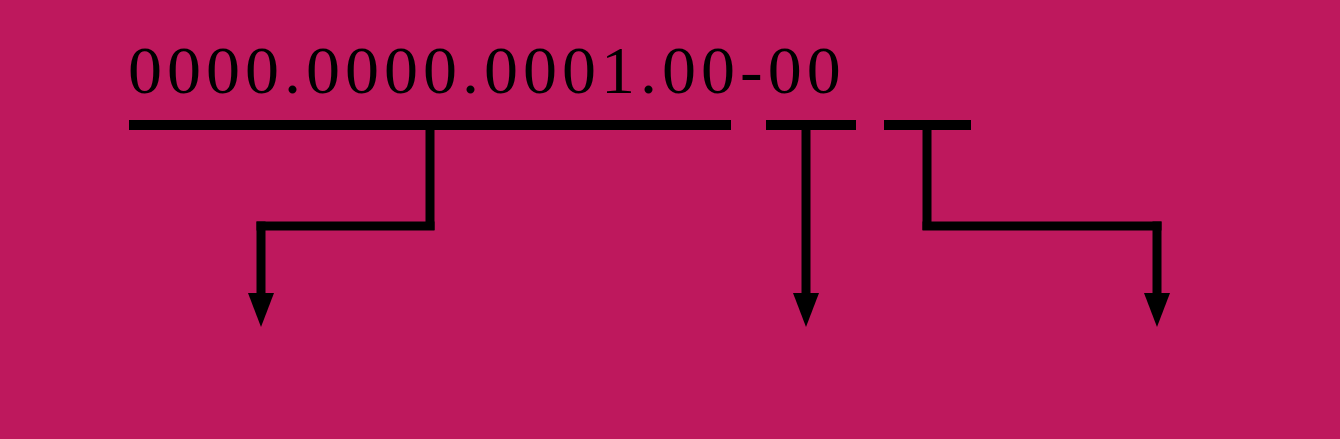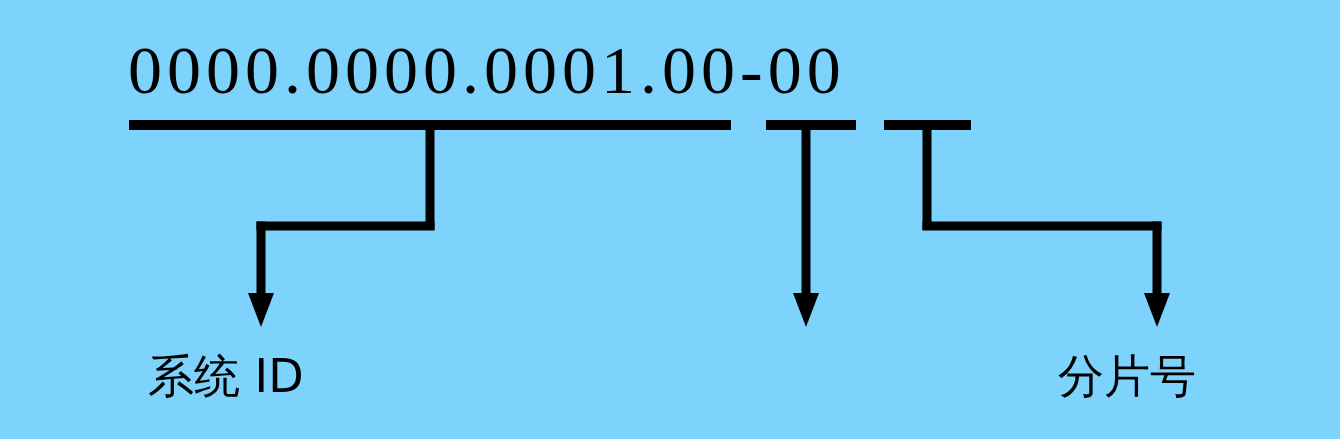--- a/index.html
+++ b/index.html
@@ -11,21 +11,21 @@
     width: 1340px;
     height: 439px;
     font-family: "Liberation Serif", "DejaVu Serif", serif;
     color: #000000;
     overflow: hidden;
   }
   #diagram-root {
     position: relative;
     width: 1340px;
     height: 439px;
-    background: #7dd3fc;
+    background: #be185d;
   }
   #diagram-svg {
     position: absolute;
     top: 0;
     left: 0;
     width: 1340px;
     height: 439px;
     display: block;
   }
   .id-string {
@@ -80,18 +80,16 @@
 
     <g>
       <rect x="922.5" y="128" width="9" height="102" fill="#000000"></rect>
       <rect x="922.5" y="221.5" width="239" height="9" fill="#000000"></rect>
       <rect x="1152.5" y="221.5" width="9" height="72" fill="#000000"></rect>
       <polygon points="1144,293 1170,293 1157,327" fill="#000000"></polygon>
     </g>
 
   </svg>
 
-  <div class="field-label label-system-id">系统 ID</div>
 
 
-  <div class="field-label label-shard-no">分片号</div>
 
 </div>
 
 </body></html>

